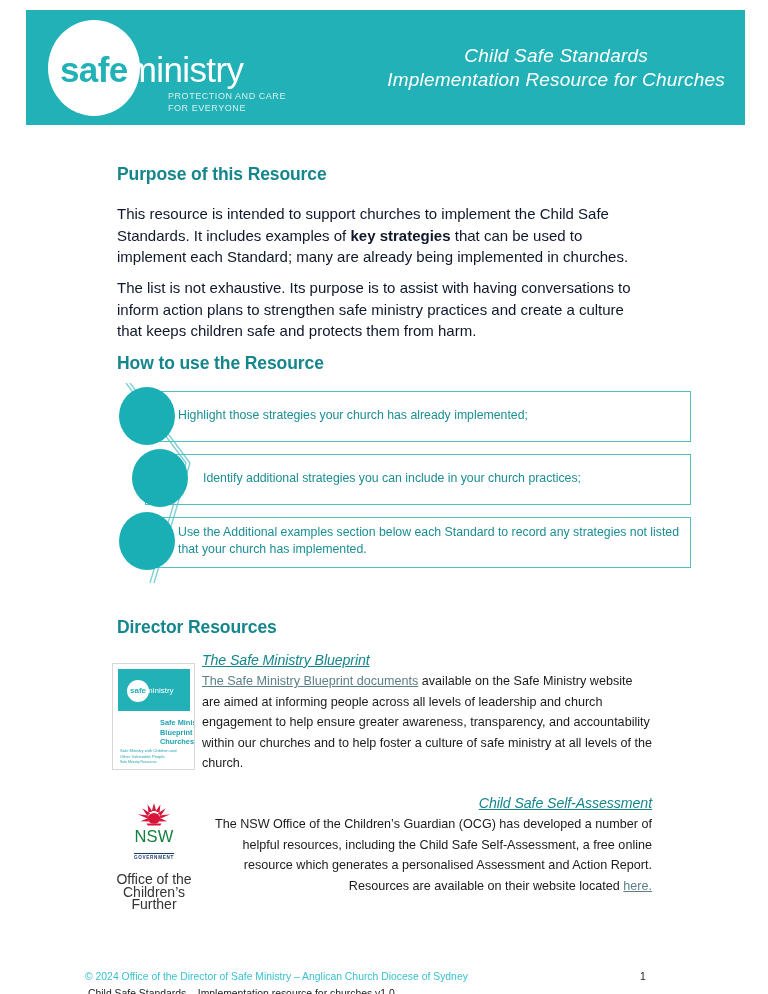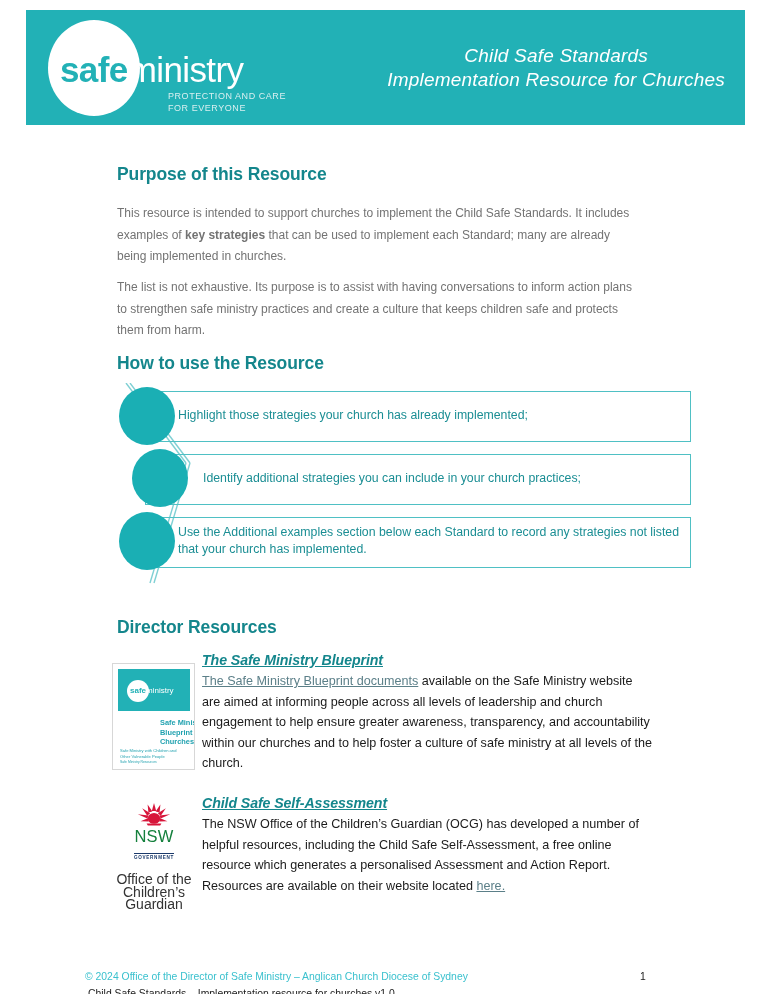--- a/index.html
+++ b/index.html
@@ -103,22 +103,22 @@
   }
 
   .h2 {
     color: #14868c;
     font-weight: bold;
     font-size: 17.5px;
     letter-spacing: -0.1px;
   }
 
   .para {
-    color: #737373;
-    font-size: 12px;
+    color: #0f172a;
+    font-size: 15px;
     line-height: 21.5px;
   }
   .para b { font-weight: bold; }
 
   #purpose-heading {
     position: absolute;
     left: 117px;
     top: 39px;
   }
   #purpose-para-1 {
@@ -194,39 +194,39 @@
   }
 
   .resource {
     position: absolute;
   }
   #resource-1 { left: 110px; top: 527px; width: 580px; }
   #resource-2 { left: 110px; top: 670px; width: 580px; }
 
   .resource-title {
     color: #14868c;
-    font-weight: bold;
+    font-weight: normal;
     font-style: italic;
     font-size: 14.2px;
     text-decoration: underline;
     letter-spacing: -0.1px;
   }
   .resource-body {
     color: #1b1b1b;
     font-size: 12.6px;
     line-height: 20.5px;
     margin-top: 3px;
   }
   .inline-link {
     color: #5b7f88;
     text-decoration: underline;
   }
 
   #resource-1 .resource-text { position: absolute; left: 92px; top: 0; width: 452px; }
-  #resource-2 .resource-text { position: absolute; left: 92px; top: 0; width: 450px; }
+  #resource-2 .resource-text { position: absolute; left: 92px; top: 0; width: 450px; text-align: right; }
 
   
   .thumb {
     position: absolute;
     left: 2px;
     top: 11px;
     width: 83px;
     height: 107px;
     background: #ffffff;
     border: 1px solid #d7d7d7;
@@ -444,21 +444,21 @@
             <path d="M6.6 20.2 L14.4 17.0 L14.6 20.6 Z"></path>
             <path d="M33.4 20.2 L25.4 20.6 L25.6 17.0 Z"></path>
             <ellipse cx="20" cy="17.4" rx="6.2" ry="5.4"></ellipse>
             <path d="M12.6 22.4 L27.4 22.4 L26.2 24.4 L13.8 24.4 Z"></path>
           </g>
         </svg>
         <div class="nsw-word">NSW</div>
         <div><span class="nsw-gov">GOVERNMENT</span></div>
         <div class="nsw-caption">
           <div>Office of the</div>
-          <div>Children’s Guardian</div>
+          <div>Children’s Further</div>
         </div>
       </div>
 
       <div class="resource-text">
         <div class="resource-title">Child Safe Self-Assessment</div>
         <div class="resource-body"><span>The NSW Office of the Children’s Guardian (OCG) has developed a number of helpful resources, including the Child Safe Self-Assessment, a free online resource which generates a personalised Assessment and Action Report. Resources are available on their website located </span><span class="inline-link">here.</span></div>
       </div>
 
     </div>
 

